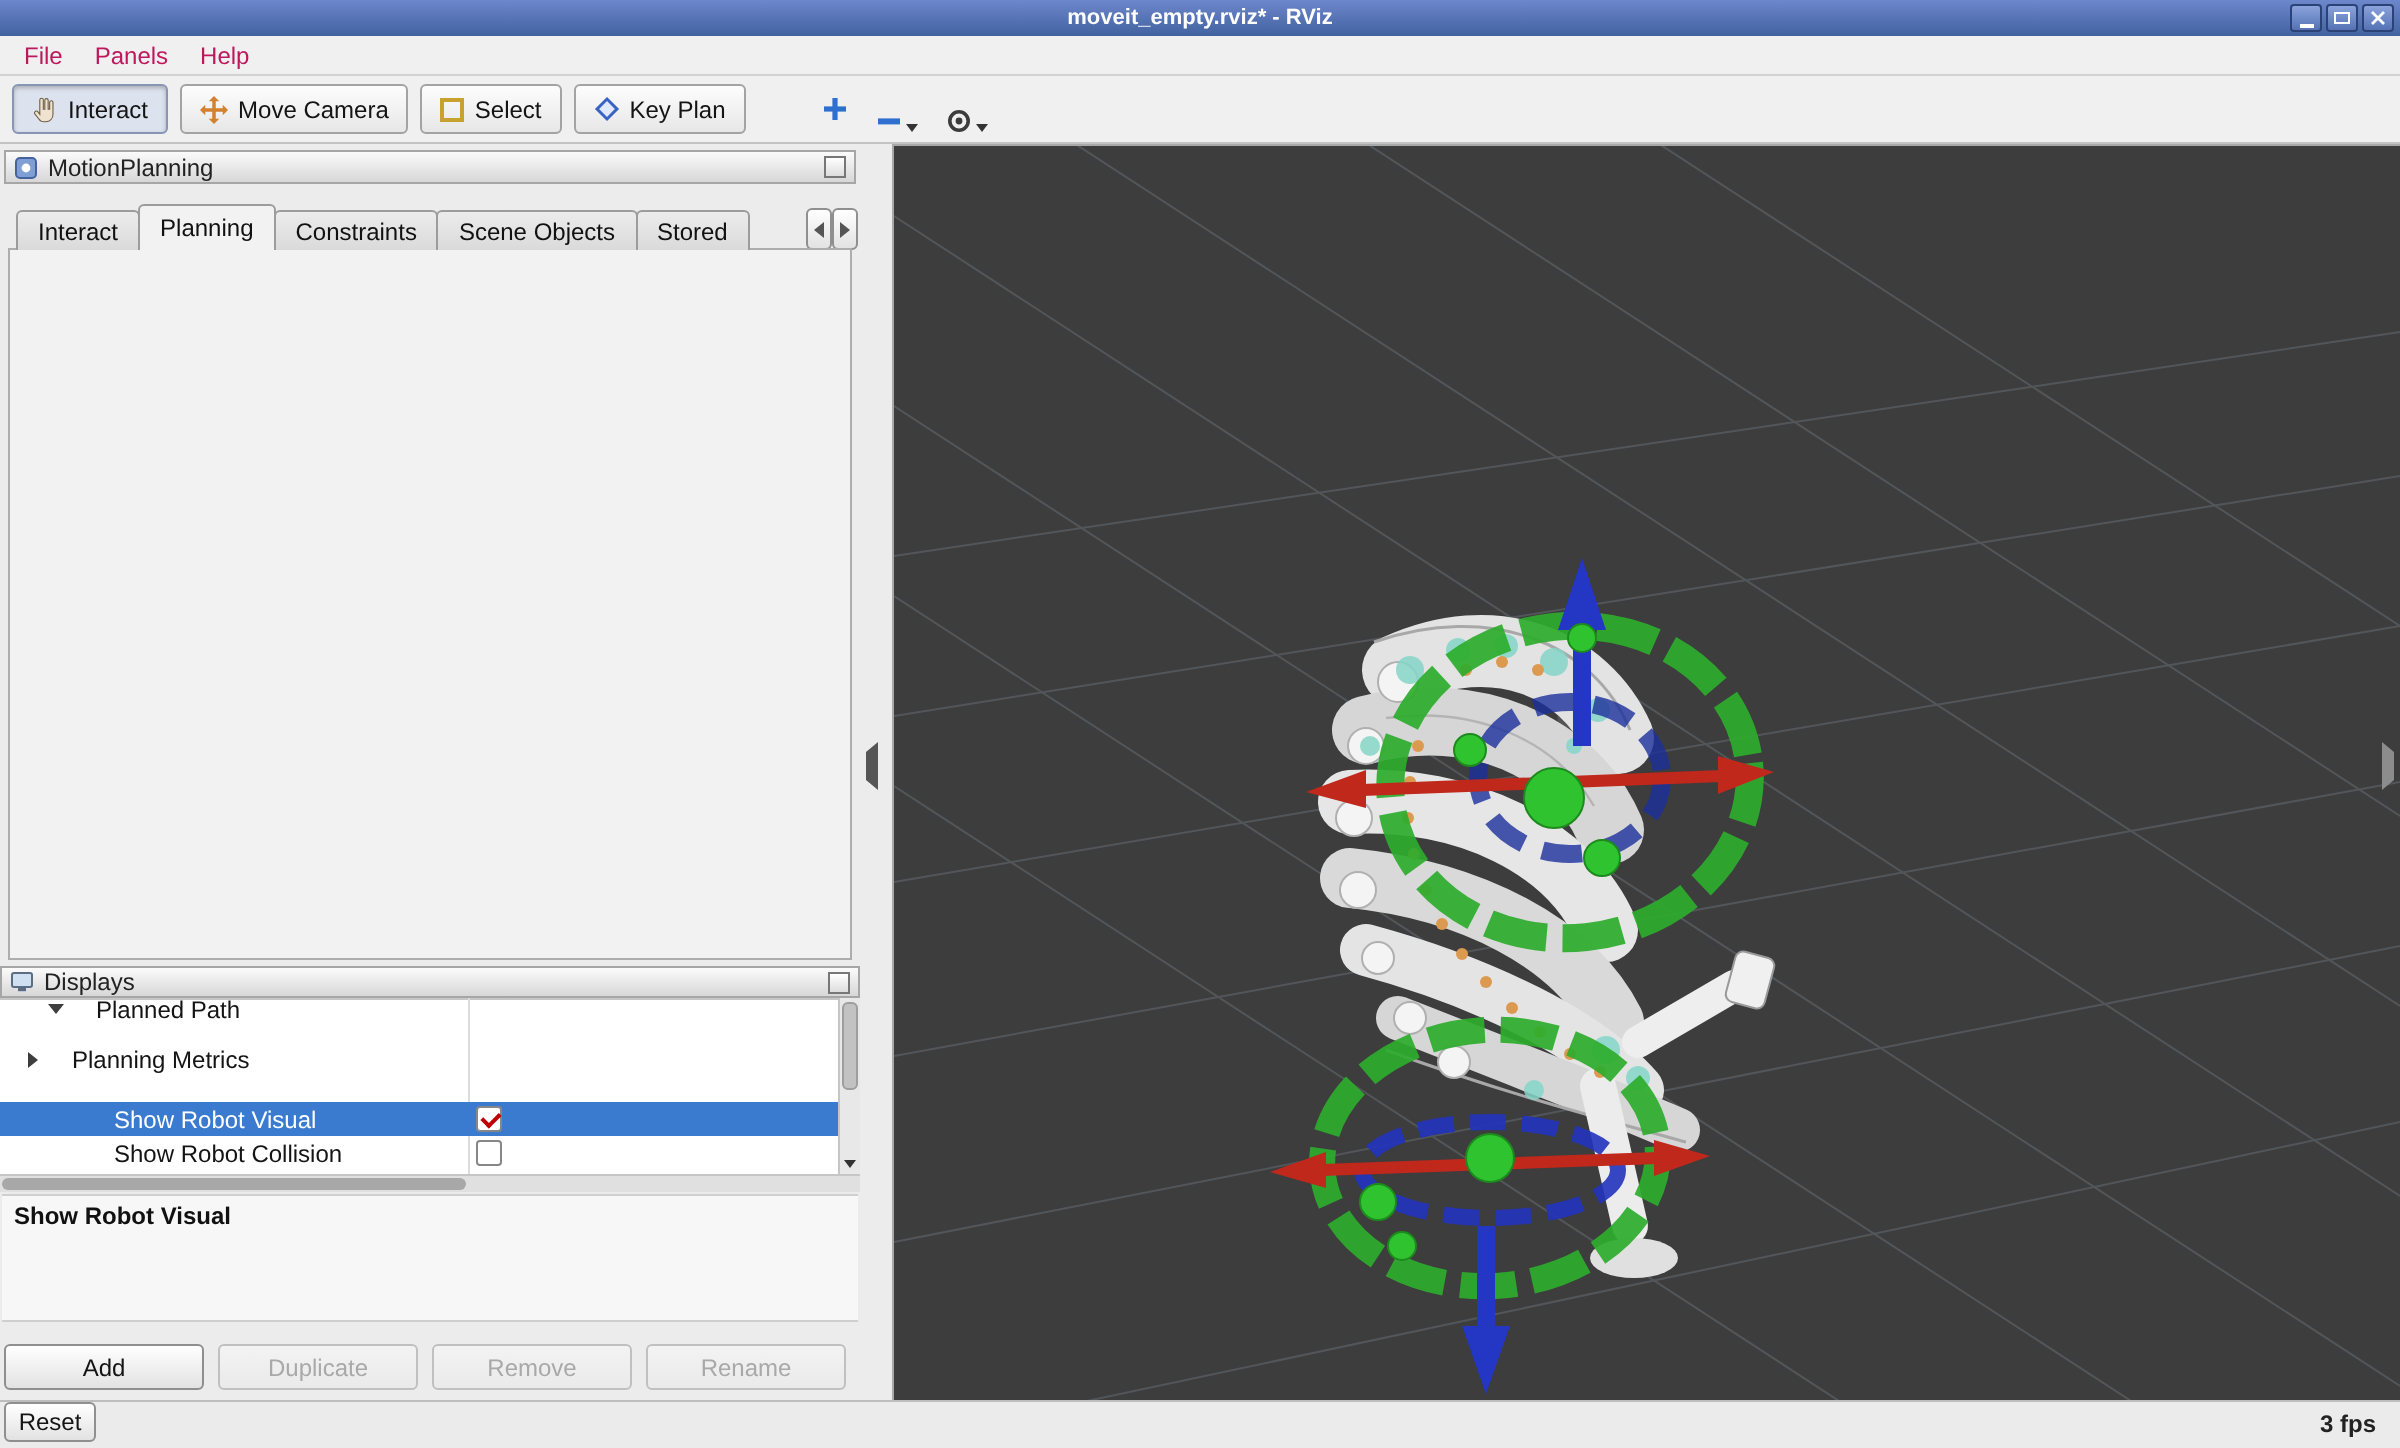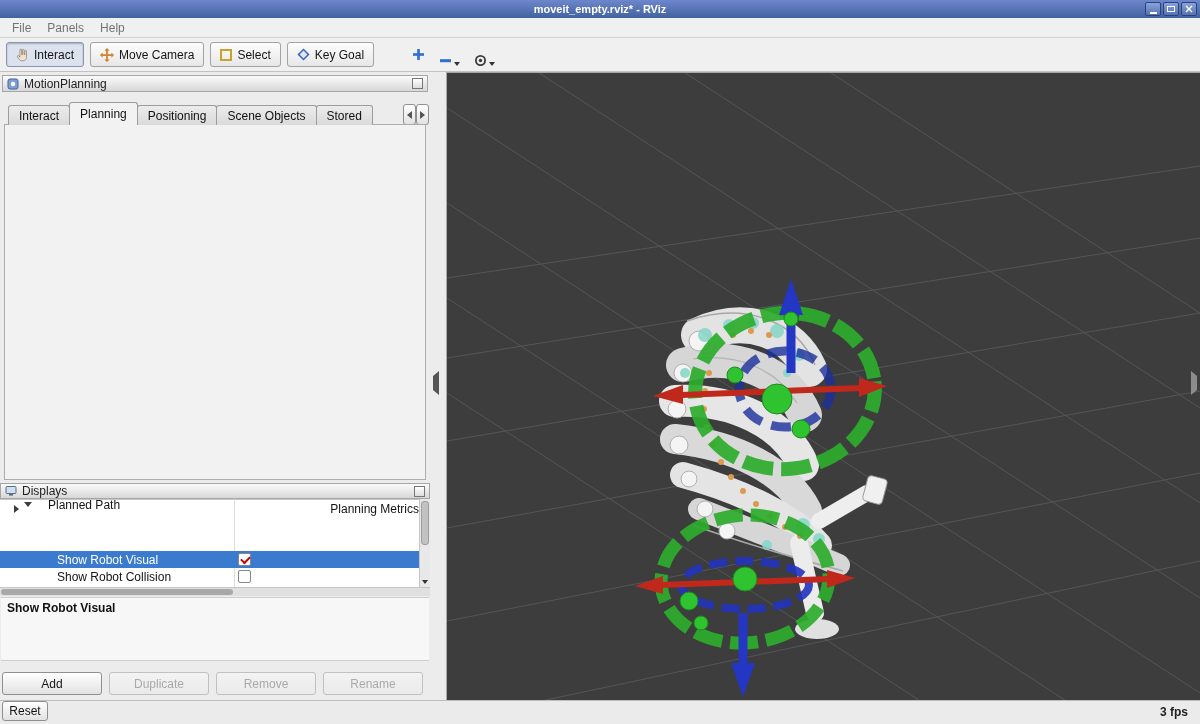--- a/index.html
+++ b/index.html
@@ -9,21 +9,21 @@
   .abs { position:absolute; }
 
   
   .titlebar { left:0; top:0; width:1200px; height:18px; background:linear-gradient(#6d87cc,#41629f); display:flex; align-items:center; }
   .titletext { position:absolute; left:0; right:0; text-align:center; color:#fff; font-weight:bold; font-size:11px; line-height:18px; }
   .winbtns { position:absolute; right:3px; top:2px; display:flex; gap:2px; }
   .winbtn { width:16px; height:14px; border:1px solid #2a4276; background:linear-gradient(#8ba3dc,#5472b4); display:flex; align-items:center; justify-content:center; border-radius:2px; }
 
   
   .menubar { left:0; top:18px; width:1200px; height:20px; background:#f0f0f0; border-bottom:1px solid #d2d2d2; display:flex; align-items:center; padding-left:4px; }
-  .menuitem { padding:2px 8px; font-size:12px; color:#737373; }
+  .menuitem { padding:2px 8px; font-size:12px; color:#be185d; }
   .toolbar { left:0; top:38px; width:1200px; height:34px; background:#f0f0f0; border-bottom:1px solid #c2c2c2; display:flex; align-items:center; padding-left:6px; gap:6px; }
   .toolbtn { height:25px; border:1px solid #a3a3a3; border-radius:3px; background:linear-gradient(#fdfdfd,#e7e7e7); display:flex; align-items:center; gap:5px; padding:0 9px; font-size:12px; color:#141414; }
   .toolbtn.active { background:#dde3ee; border-color:#8696b4; box-shadow:inset 0 1px 2px rgba(0,0,0,.25); }
   .flatbtn { height:25px; display:flex; align-items:flex-end; gap:2px; padding:0 4px; }
   .spacer { width:22px; }
 
   
   .btn { background:linear-gradient(#ffffff,#e2e2e2); border:1px solid #8f8f8f; border-radius:3px; font-size:12px; display:flex; align-items:center; justify-content:center; color:#141414; }
   .btn.disabled { color:#a9a9a9; border-color:#c0c0c0; background:linear-gradient(#f3f3f3,#eaeaea); }
   .combo { background:linear-gradient(#fcfcfc,#eeeeee); border:1px solid #8f8f8f; border-radius:2px; display:flex; align-items:center; }
@@ -115,21 +115,21 @@
       <span>Move Camera</span>
     </div>
     <div class="toolbtn">
       <span style="width:12px;height:12px;border:2px dashed #c8a22e;display:inline-block;"></span>
       <span>Select</span>
     </div>
     <div class="toolbtn">
       <svg width="13" height="13" viewBox="0 0 14 14">
           <rect x="3.2" y="3.2" width="7.6" height="7.6" transform="rotate(45 7 7)" fill="#dfe9fb" stroke="#3a62c4" stroke-width="1.6"></rect>
         </svg>
-      <span>Key Goal</span>
+      <span>Key Plan</span>
     </div>
     <div class="spacer"></div>
     <div class="flatbtn" style="align-items:center;">
       <svg width="13" height="13" viewBox="0 0 13 13">
           <rect x="5.2" y="1" width="2.6" height="11" fill="#2f6fd0"></rect>
           <rect x="1" y="5.2" width="11" height="2.6" fill="#2f6fd0"></rect>
         </svg>
     </div>
     <div class="flatbtn">
       <svg width="13" height="13" viewBox="0 0 13 13">
@@ -158,21 +158,21 @@
   </div>
 
   <div class="abs tabswrap">
     <div class="tab">
         <span>Interact</span>
       </div>
     <div class="tab active">
         <span>Planning</span>
       </div>
     <div class="tab">
-        <span>Positioning</span>
+        <span>Constraints</span>
       </div>
     <div class="tab">
         <span>Scene Objects</span>
       </div>
     <div class="tab">
         <span>Stored</span>
       </div>
   </div>
   <div class="abs btn" style="left:403px;top:104px;width:13px;height:21px;">
       <span class="tri-left" style="border-right-width:5px;border-top-width:4px;border-bottom-width:4px;"></span>
@@ -310,21 +310,21 @@
     <svg width="12" height="12" viewBox="0 0 12 12">
         <rect x="1" y="1.5" width="10" height="7" rx="1" fill="#cfe0f2" stroke="#5a6d84"></rect>
         <rect x="4" y="9" width="4" height="1.6" fill="#5a6d84"></rect>
       </svg>
     <span>Displays</span>
     <span class="float-btn"></span>
   </div>
   <div class="abs treebg"></div>
   <div class="abs" style="left:234px;top:499px;width:1px;height:88px;background:#dcdcdc;"></div>
 
-  <div class="drow abs" style="top:500px;justify-content:flex-end;">
+  <div class="drow abs" style="top:521px;">
     <span class="exp-col"></span>
     <span style="padding-left:36px;">Planning Metrics</span>
   </div>
   <div class="drow abs" style="top:496px;margin-left:12px;">
     <span class="exp-exp"></span>
     <span style="padding-left:36px;">Planned Path</span>
   </div>
   <div class="drow abs selected" style="top:551px;">
     <span style="padding-left:57px;">Show Robot Visual</span>
     <span class="dvalue">

